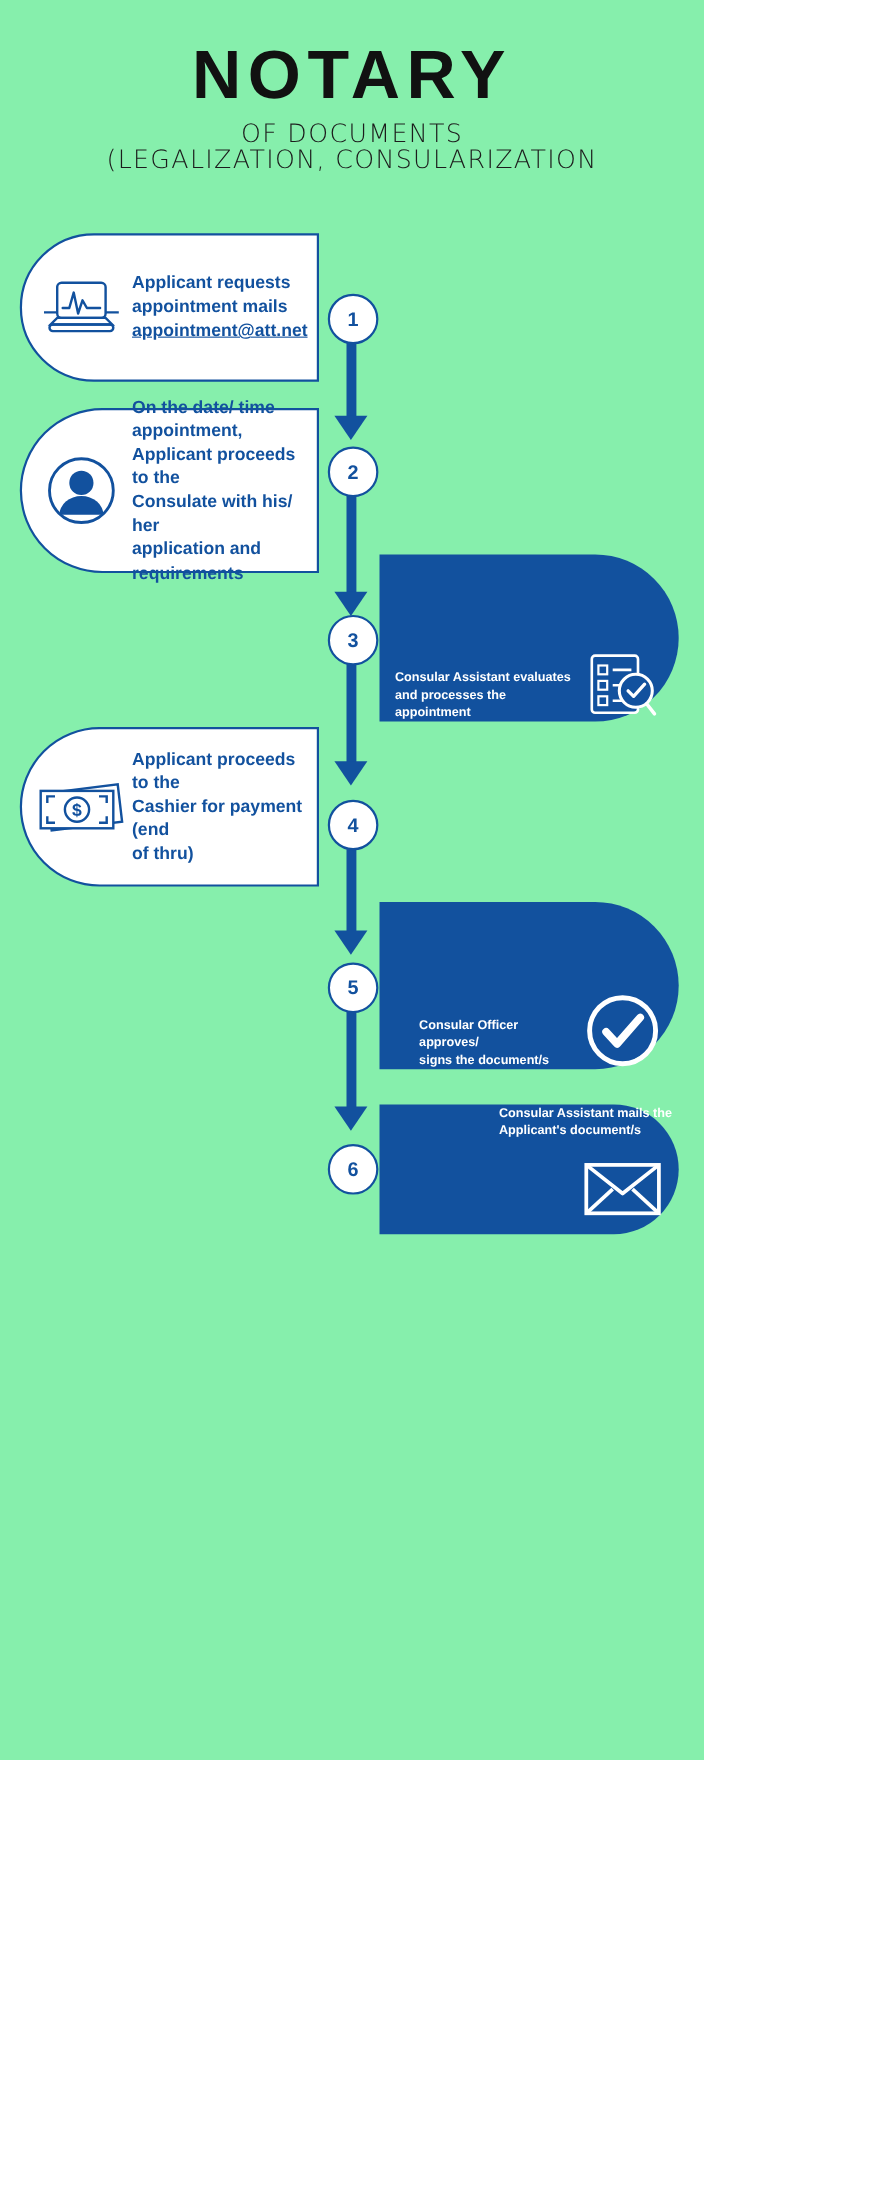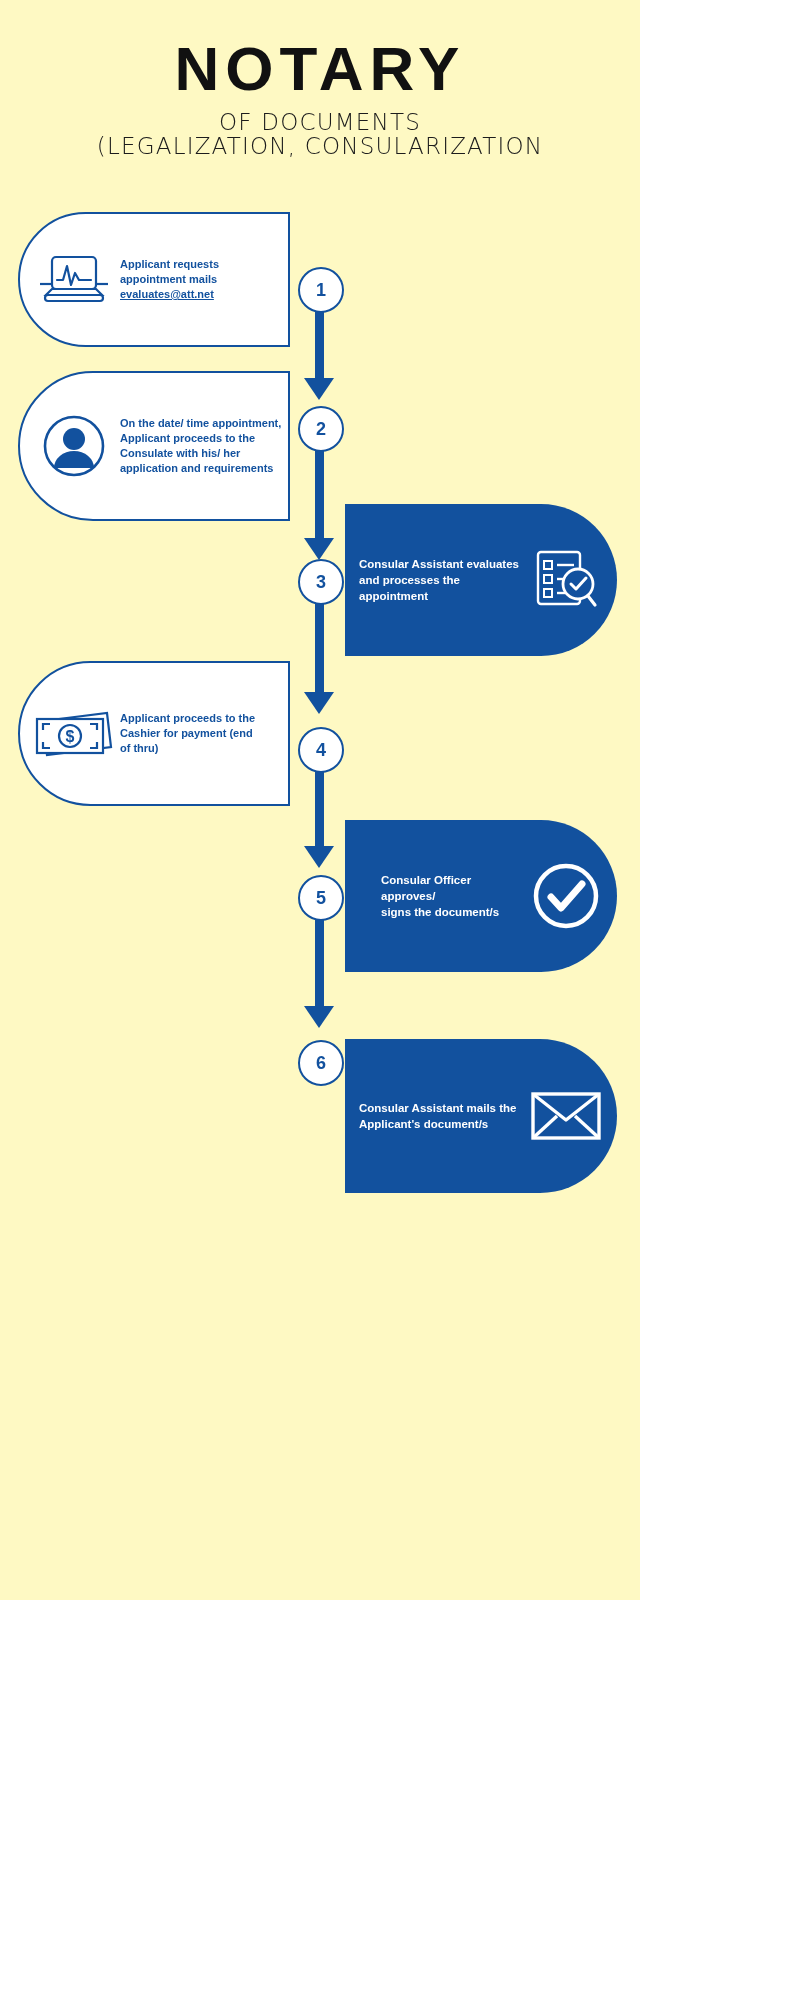--- a/index.html
+++ b/index.html
@@ -12,21 +12,21 @@
     height: 2000px;
     position: relative;
     font-family: "Liberation Sans", sans-serif;
     overflow: hidden;
   }
   .canvas {
     position: absolute;
     left: 0; top: 0;
     width: 640px;
     height: 1600px;
-    background: #fef9c3;
+    background: #86efac;
   }
 
   
   .header {
     position: absolute;
     left: 0; top: 0;
     width: 640px;
     text-align: center;
   }
   .title {
@@ -100,39 +100,39 @@
     width: 92px;
     flex: 0 0 92px;
     display: flex;
     align-items: center;
     justify-content: center;
     color: #12519E;
   }
   .card-left .card-text {
     flex: 1;
     color: #12519E;
-    font-size: 11px;
+    font-size: 16px;
     font-weight: 700;
     line-height: 1.35;
     font-family: "Liberation Sans", sans-serif;
   }
   .card-left .card-text .email {
     text-decoration: underline;
   }
 
   
   .card-right {
     position: absolute;
     left: 345px;
     width: 272px;
     background: #12519E;
     border-radius: 0 90px 90px 0;
     box-sizing: border-box;
     display: flex;
-    align-items: center;
+    align-items: flex-end;
     padding-left: 14px;
     padding-right: 6px;
   }
   .card-right .card-text {
     flex: 1;
     color: #ffffff;
     font-size: 11.5px;
     font-weight: 700;
     line-height: 1.4;
     font-family: "Liberation Sans", sans-serif;
@@ -181,21 +181,21 @@
         <polyline points="19,27 25,27 29,13 33,32 37,20 41,27 53,27" stroke="#12519E" stroke-width="2.2" fill="none" stroke-linejoin="round" stroke-linecap="round"></polyline>
         <line x1="2" y1="31" x2="14" y2="31" stroke="#12519E" stroke-width="2.2"></line>
         <line x1="58" y1="31" x2="70" y2="31" stroke="#12519E" stroke-width="2.2"></line>
         <path d="M8 42 L64 42 L58 36 L14 36 Z" stroke="#12519E" stroke-width="2.2" fill="none"></path>
         <rect x="7" y="42" width="58" height="6" rx="3" stroke="#12519E" stroke-width="2.2" fill="none"></rect>
       </svg>
     </div>
     <div class="card-text">
       <div>Applicant requests</div>
       <div>appointment  mails</div>
-      <div class="email">evaluates@att.net</div>
+      <div class="email">appointment@att.net</div>
     </div>
   </div>
   <div class="num-circle" style="top:267px;">1</div>
 
   <div class="card-left" style="top:371px;height:150px;">
     <div class="icon-wrap">
       <svg width="62" height="62" viewBox="0 0 62 62" fill="none">
         <circle cx="31" cy="31" r="29" stroke="#12519E" stroke-width="2.6"></circle>
         <circle cx="31" cy="24" r="11" fill="#12519E"></circle>
         <path d="M11 53 a20 17 0 0 1 40 0 Z" fill="#12519E"></path>
@@ -260,21 +260,21 @@
     </div>
     <div class="icon-wrap">
       <svg width="70" height="70" viewBox="0 0 70 70" fill="none">
         <circle cx="35" cy="35" r="30" stroke="#ffffff" stroke-width="4.5" fill="none"></circle>
         <polyline points="20,36 30,47 51,23" stroke="#ffffff" stroke-width="7" fill="none" stroke-linecap="round" stroke-linejoin="round"></polyline>
       </svg>
     </div>
   </div>
   <div class="num-circle" style="top:875px;">5</div>
 
-  <div class="card-right" style="top:1039px;height:154px;">
+  <div class="card-right" style="top:1004px;height:118px;flex-direction:column;">
     <div class="card-text">
       <div>Consular Assistant mails the</div>
       <div>Applicant's document/s</div>
     </div>
     <div class="icon-wrap">
       <svg width="72" height="54" viewBox="0 0 72 54" fill="none">
         <rect x="3" y="5" width="66" height="44" stroke="#ffffff" stroke-width="3.4" fill="none"></rect>
         <polyline points="3,5 36,31 69,5" stroke="#ffffff" stroke-width="3.4" fill="none" stroke-linejoin="round"></polyline>
         <line x1="3" y1="49" x2="27" y2="27" stroke="#ffffff" stroke-width="3.4"></line>
         <line x1="69" y1="49" x2="45" y2="27" stroke="#ffffff" stroke-width="3.4"></line>

